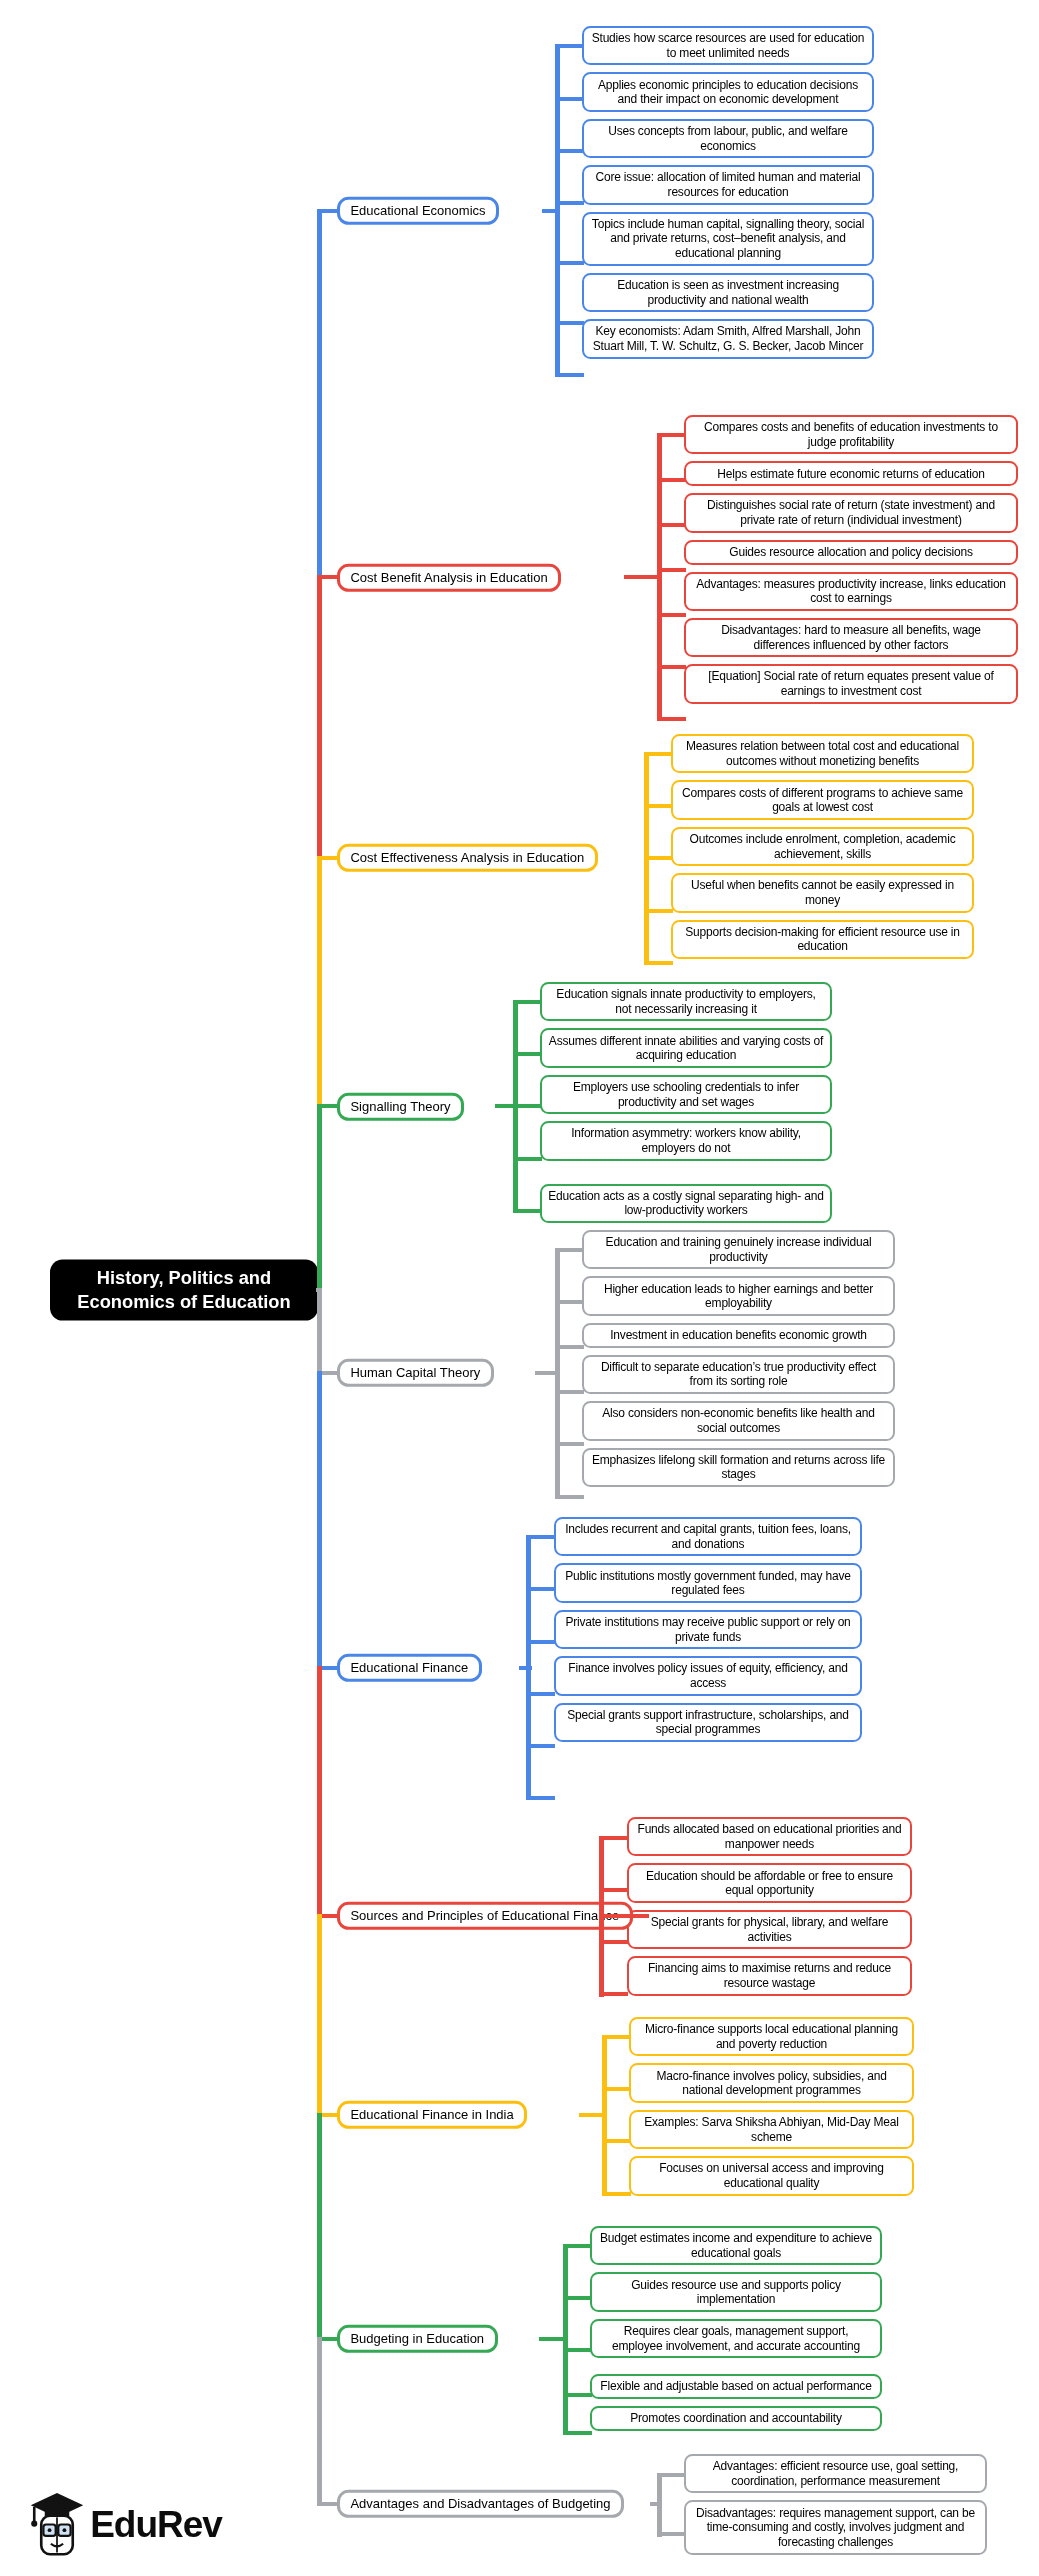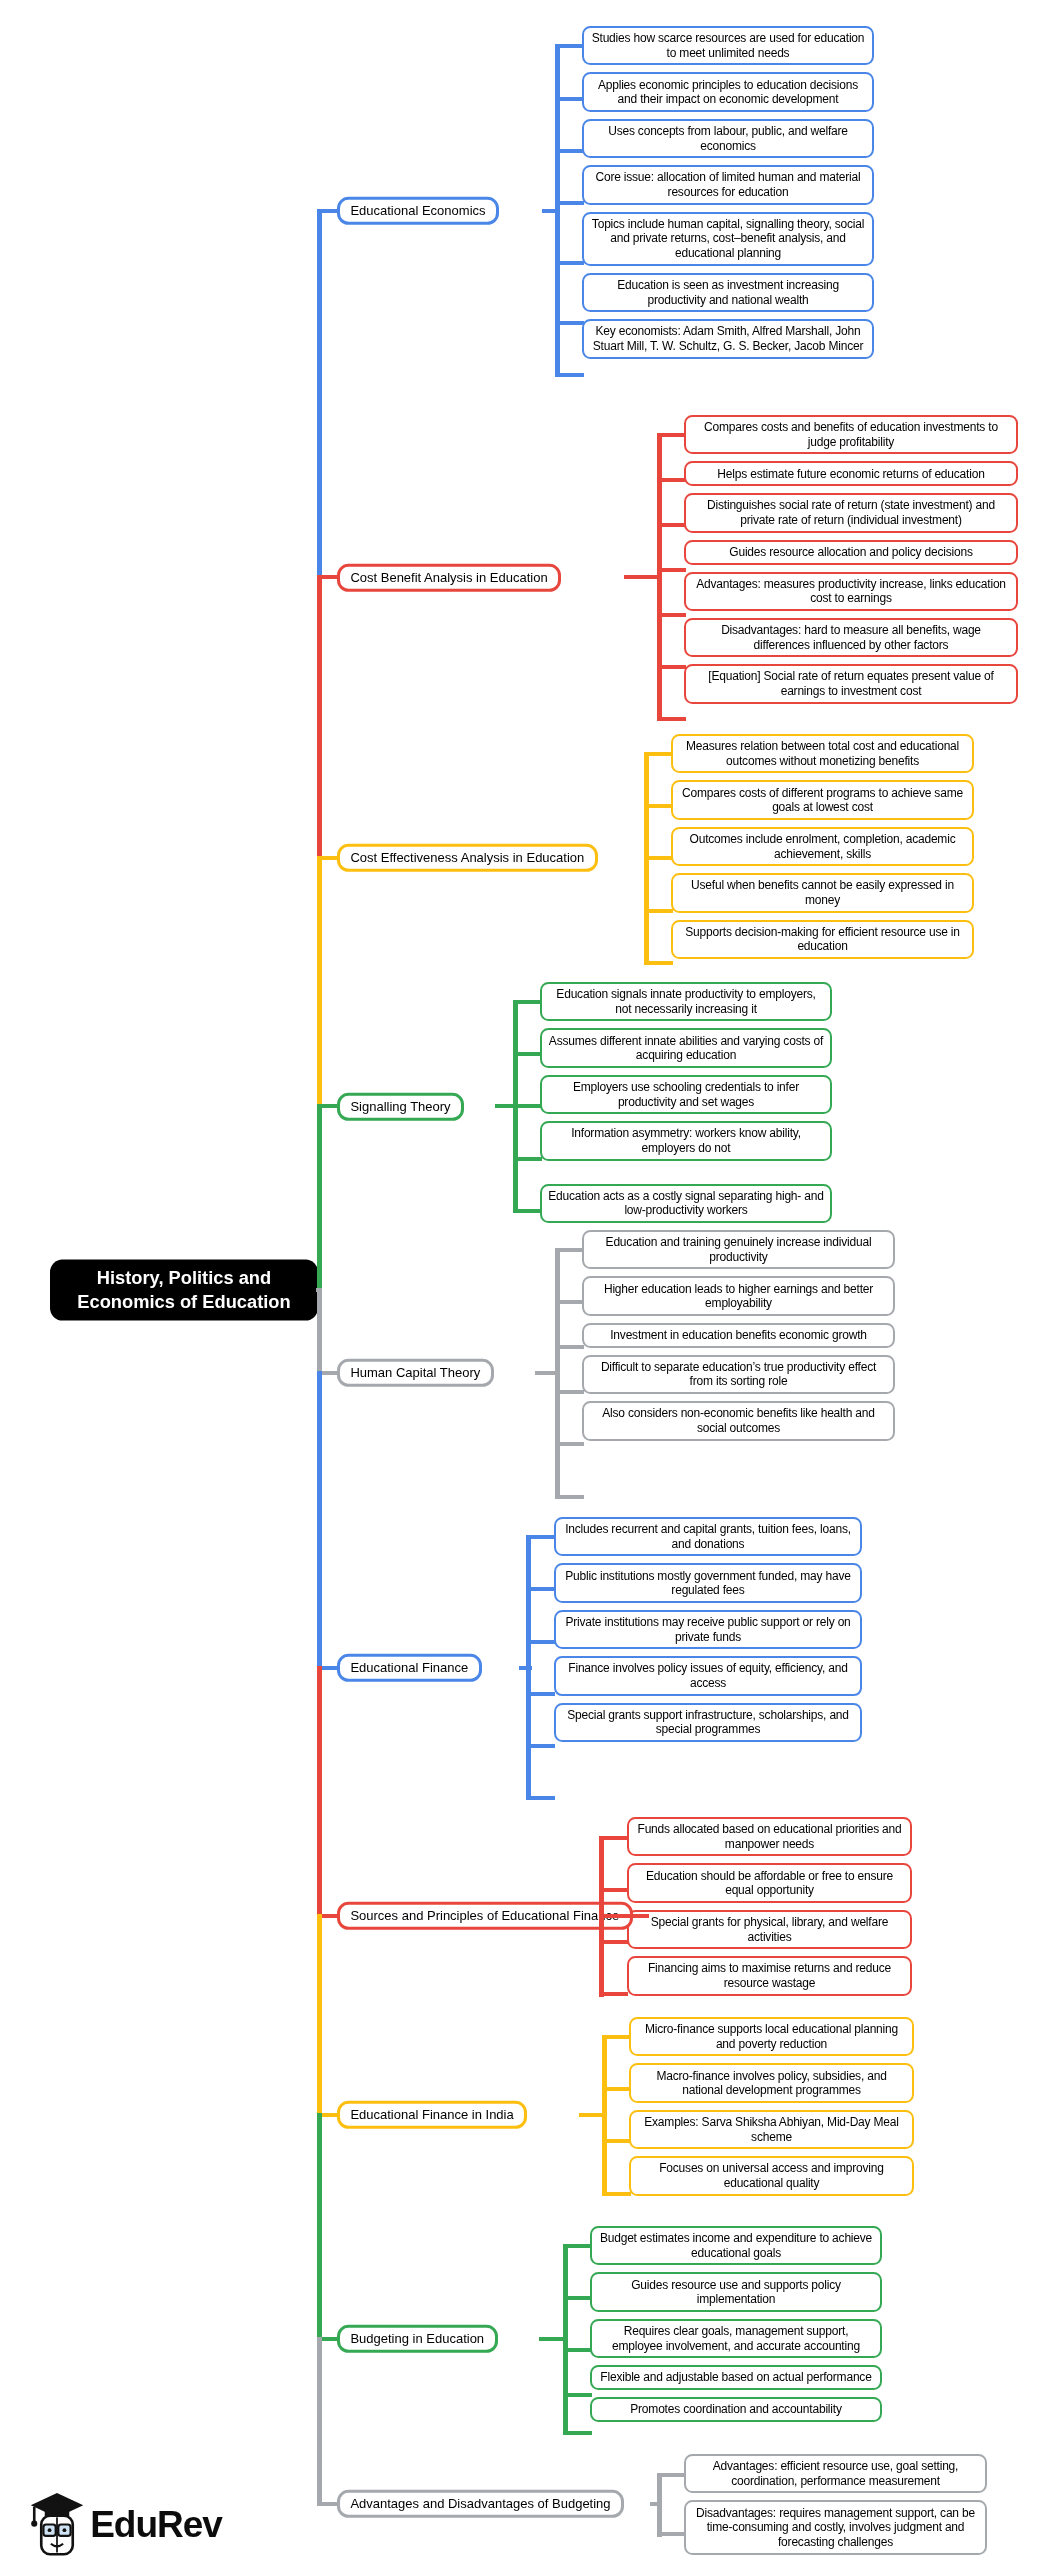--- a/index.html
+++ b/index.html
@@ -81,20 +81,21 @@
       <div class="leaf" style="border-color: rgb(52, 168, 83);">Information asymmetry: workers know ability, employers do not</div>
       <div class="leaf" style="border-color: rgb(52, 168, 83); margin-top: 16px;">Education acts as a costly signal separating high- and low-productivity workers</div>
     </div>
     <div class="blabel" id="blabel-3" style="left: 337px; border-color: rgb(52, 168, 83); top: 1107px;">Signalling Theory</div>
     <div class="leaf-col" style="left: 582px; top: 1230px; width: 313px;">
       <div class="leaf" style="border-color: rgb(165, 169, 173);">Education and training genuinely increase individual productivity</div>
       <div class="leaf" style="border-color: rgb(165, 169, 173);">Higher education leads to higher earnings and better employability</div>
       <div class="leaf" style="border-color: rgb(165, 169, 173);">Investment in education benefits economic growth</div>
       <div class="leaf" style="border-color: rgb(165, 169, 173);">Difficult to separate education’s true productivity effect from its sorting role</div>
       <div class="leaf" style="border-color: rgb(165, 169, 173);">Also considers non-economic benefits like health and social outcomes</div>
+      <div class="leaf" style="border-color: rgb(165, 169, 173);">Emphasizes lifelong skill formation and returns across life stages</div>
     </div>
     <div class="blabel" id="blabel-4" style="left: 337px; border-color: rgb(165, 169, 173); top: 1373px;">Human Capital Theory</div>
     <div class="leaf-col" style="left: 554px; top: 1517px; width: 308px;">
       <div class="leaf" style="border-color: rgb(74, 134, 232);">Includes recurrent and capital grants, tuition fees, loans, and donations</div>
       <div class="leaf" style="border-color: rgb(74, 134, 232);">Public institutions mostly government funded, may have regulated fees</div>
       <div class="leaf" style="border-color: rgb(74, 134, 232);">Private institutions may receive public support or rely on private funds</div>
       <div class="leaf" style="border-color: rgb(74, 134, 232); border-radius: 8px;">Finance involves policy issues of equity, efficiency, and access</div>
       <div class="leaf" style="border-color: rgb(74, 134, 232);">Special grants support infrastructure, scholarships, and special programmes</div>
     </div>
     <div class="blabel" id="blabel-5" style="left: 337px; border-color: rgb(74, 134, 232); top: 1668px;">Educational Finance</div>
@@ -109,21 +110,21 @@
       <div class="leaf" style="border-color: rgb(252, 191, 16);">Micro-finance supports local educational planning and poverty reduction</div>
       <div class="leaf" style="border-color: rgb(252, 191, 16);">Macro-finance involves policy, subsidies, and national development programmes</div>
       <div class="leaf" style="border-color: rgb(252, 191, 16);">Examples: Sarva Shiksha Abhiyan, Mid-Day Meal scheme</div>
       <div class="leaf" style="border-color: rgb(252, 191, 16);">Focuses on universal access and improving educational quality</div>
     </div>
     <div class="blabel" id="blabel-7" style="left: 337px; border-color: rgb(252, 191, 16); top: 2115px;">Educational Finance in India</div>
     <div class="leaf-col" style="left: 590px; top: 2226px; width: 292px;">
       <div class="leaf" style="border-color: rgb(52, 168, 83);">Budget estimates income and expenditure to achieve educational goals</div>
       <div class="leaf" style="border-color: rgb(52, 168, 83);">Guides resource use and supports policy implementation</div>
       <div class="leaf" style="border-color: rgb(52, 168, 83);">Requires clear goals, management support, employee involvement, and accurate accounting</div>
-      <div class="leaf" style="border-color: rgb(52, 168, 83);">Flexible and adjustable based on actual performance</div>
+      <div class="leaf" style="border-color: rgb(52, 168, 83); margin-top: 9px;">Flexible and adjustable based on actual performance</div>
       <div class="leaf" style="border-color: rgb(52, 168, 83);">Promotes coordination and accountability</div>
     </div>
     <div class="blabel" id="blabel-8" style="left: 337px; border-color: rgb(52, 168, 83); top: 2339px;">Budgeting in Education</div>
     <div class="leaf-col" style="left: 684px; top: 2454px; width: 303px;">
       <div class="leaf" style="border-color: rgb(165, 169, 173);">Advantages: efficient resource use, goal setting, coordination, performance measurement</div>
       <div class="leaf" style="border-color: rgb(165, 169, 173);">Disadvantages: requires management support, can be time-consuming and costly, involves judgment and forecasting challenges</div>
     </div>
     <div class="blabel" id="blabel-9" style="left: 337px; border-color: rgb(165, 169, 173); top: 2504px;">Advantages and Disadvantages of Budgeting</div>
     <div class="line h" style="left: 555px; width: 29px; top: 44px; background: rgb(74, 134, 232);"></div>
     <div class="line h" style="left: 555px; width: 29px; top: 97px; background: rgb(74, 134, 232);"></div>

